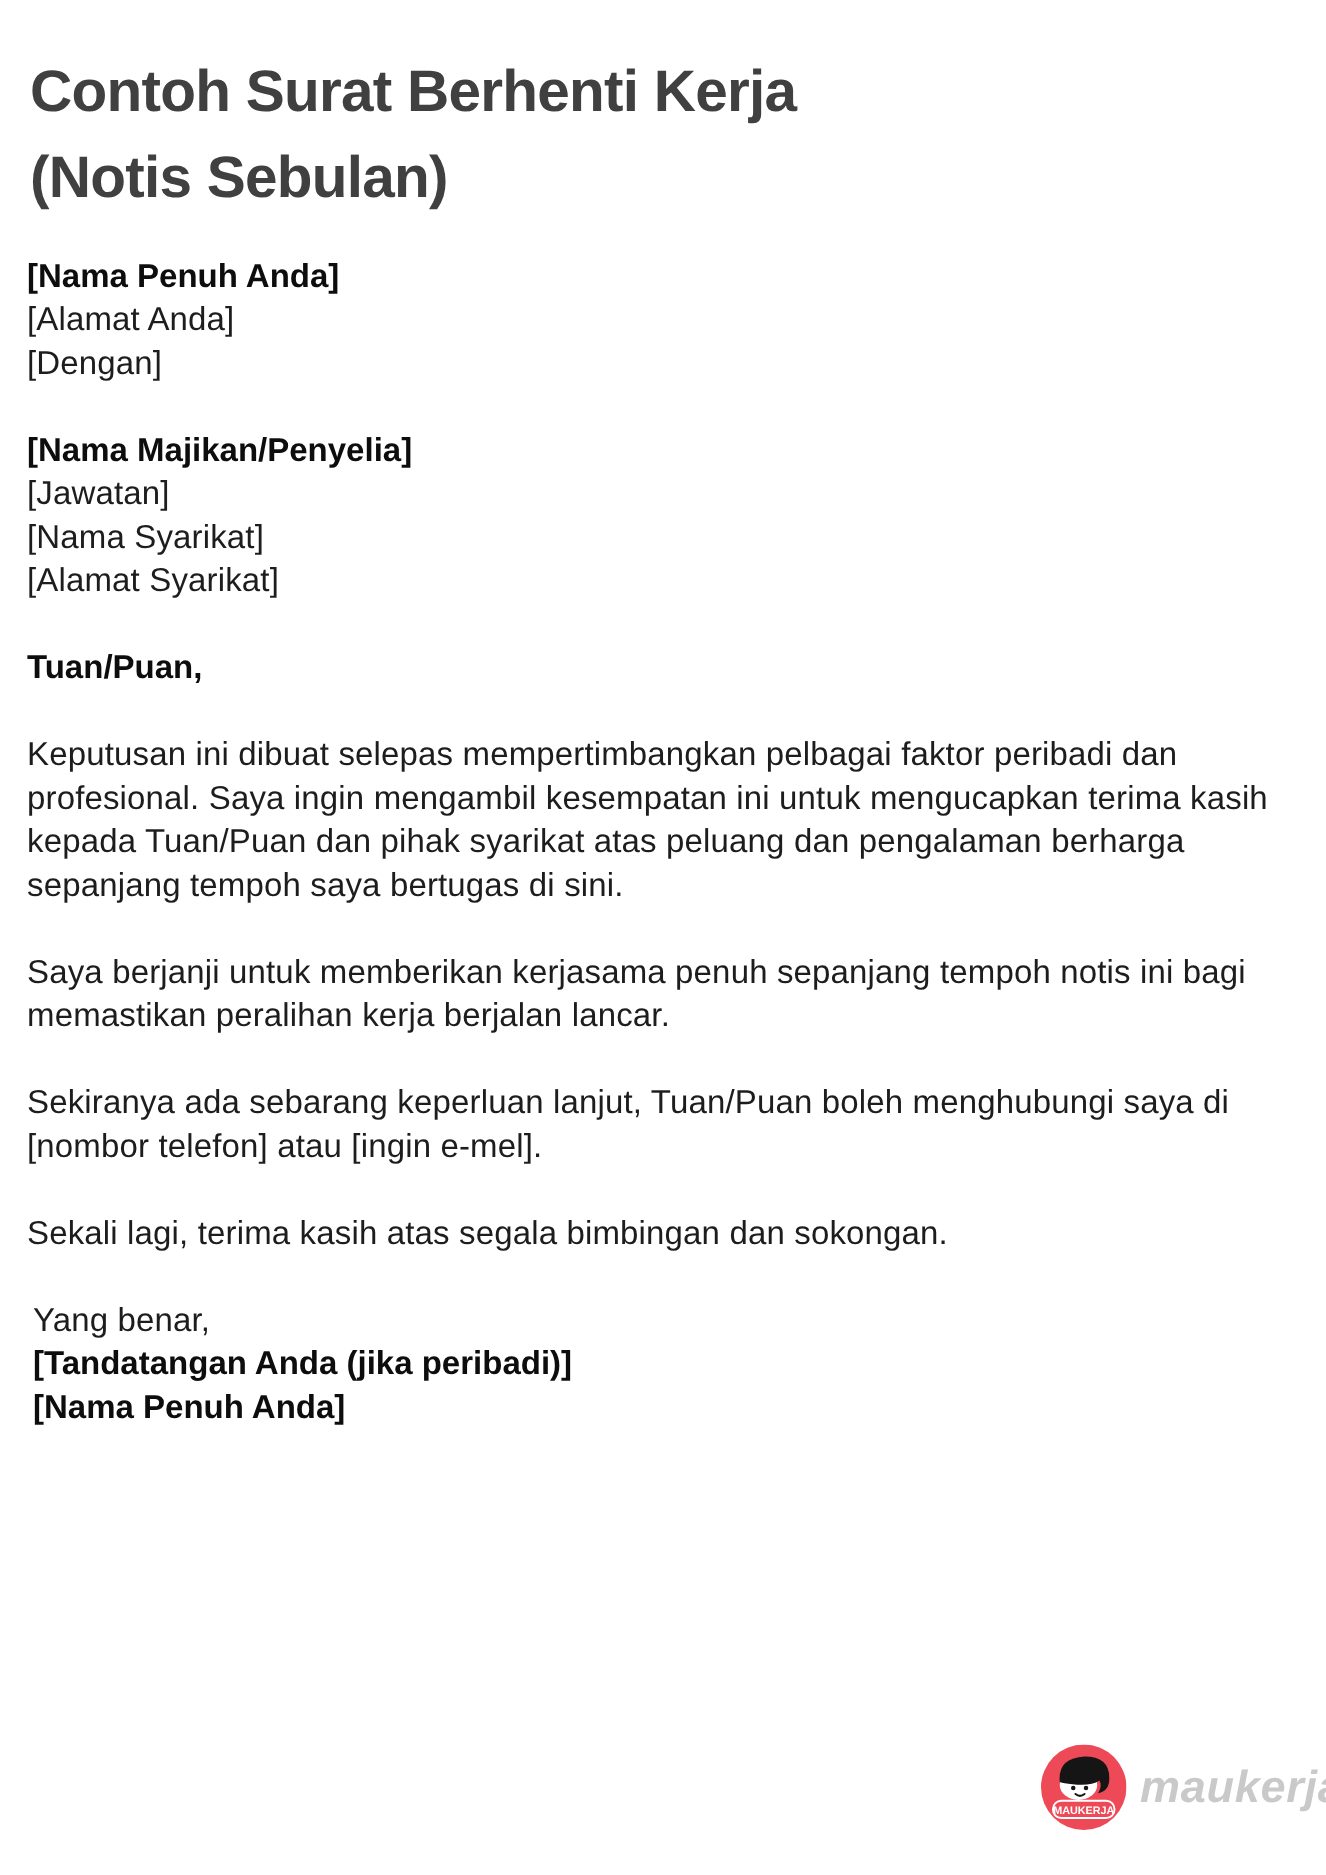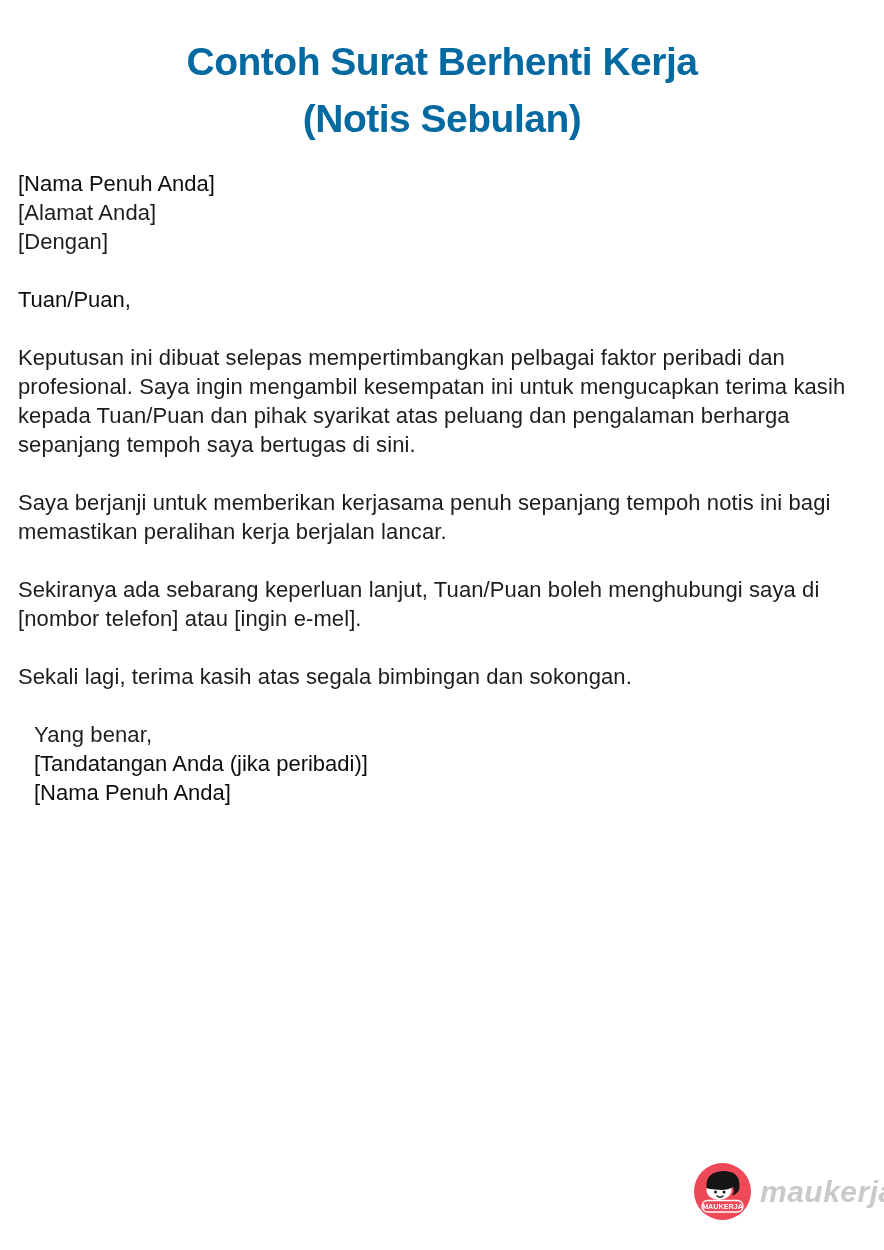--- a/index.html
+++ b/index.html
@@ -11,43 +11,42 @@
     position: relative;
     width: 884px;
     height: 1250px;
     background: #ffffff;
     font-family: "Liberation Sans", sans-serif;
     color: #1d1d1d;
     overflow: hidden;
   }
   .doc-title {
     margin: 33px 20px 0;
-    text-align: center;
     font-size: 39px;
     line-height: 57px;
     font-weight: bold;
     letter-spacing: -0.5px;
-    color: #0369a1;
+    color: #404040;
   }
   .doc-title .title-line { display: block; }
   .letter {
     margin: 22px 18px 0;
     font-size: 22px;
     line-height: 29px;
     letter-spacing: 0.1px;
   }
   .block { margin: 0 0 29px 0; }
   .line { display: block; }
   .bold {
-    font-weight: normal;
+    font-weight: bold;
     color: #0d0d0d;
     letter-spacing: 0;
   }
   .para { margin: 0 0 29px 0; }
-  .closing-block { margin: 16px; }
+  .closing-block { margin: 4px; }
   .brand {
     position: absolute;
     left: 694px;
     top: 1163px;
     display: flex;
     align-items: center;
     gap: 9px;
   }
   .brand-badge { display: block; }
   .wordmark {
@@ -69,20 +68,26 @@
   </h1>
 
   <div class="letter">
 
     <div class="block">
       <span class="line bold">[Nama Penuh Anda]</span>
       <span class="line">[Alamat Anda]</span>
       <span class="line">[Dengan]</span>
     </div>
 
+    <div class="block">
+      <span class="line bold">[Nama Majikan/Penyelia]</span>
+      <span class="line">[Jawatan]</span>
+      <span class="line">[Nama Syarikat]</span>
+      <span class="line">[Alamat Syarikat]</span>
+    </div>
 
     <div class="block">
       <span class="line bold">Tuan/Puan,</span>
     </div>
 
     <p class="para">Keputusan ini dibuat selepas mempertimbangkan pelbagai faktor peribadi dan profesional. Saya ingin mengambil kesempatan ini untuk mengucapkan terima kasih kepada Tuan/Puan dan pihak syarikat atas peluang dan pengalaman berharga sepanjang tempoh saya bertugas di sini.</p>
     <p class="para">Saya berjanji untuk memberikan kerjasama penuh sepanjang tempoh notis ini bagi memastikan peralihan kerja berjalan lancar.</p>
     <p class="para">Sekiranya ada sebarang keperluan lanjut, Tuan/Puan boleh menghubungi saya di [nombor telefon] atau [ingin e-mel].</p>
     <p class="para">Sekali lagi, terima kasih atas segala bimbingan dan sokongan.</p>
 

